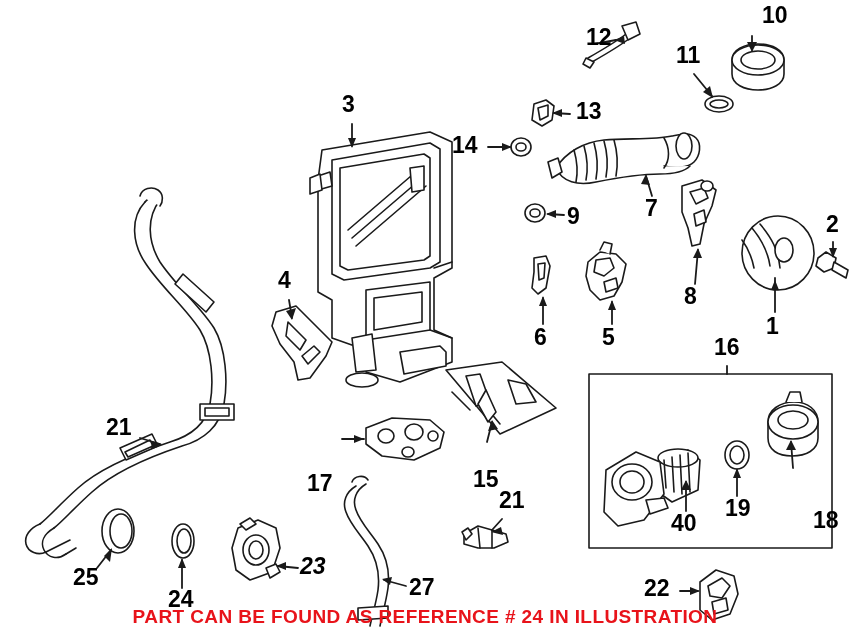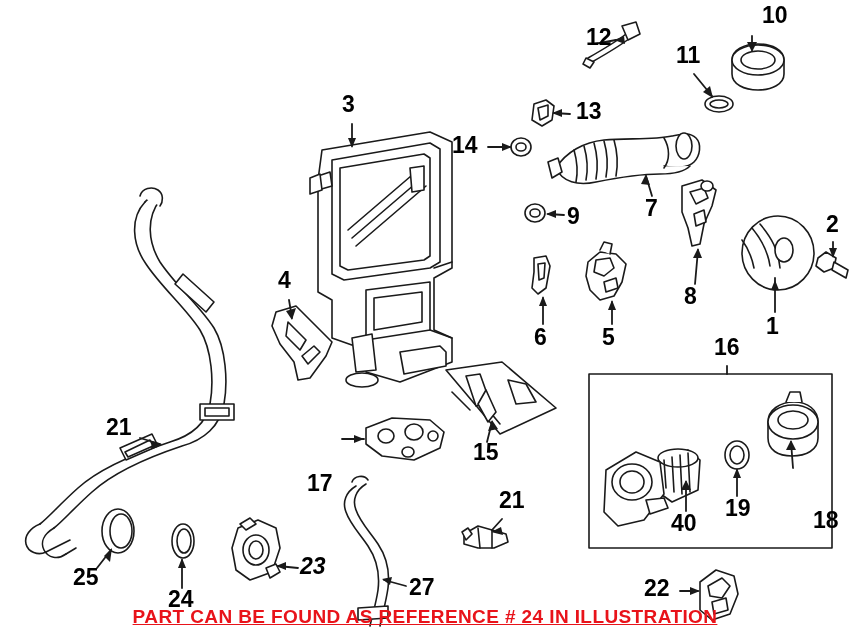--- a/index.html
+++ b/index.html
@@ -40,21 +40,20 @@
     left: 0;
     bottom: 4px;
     width: 850px;
     text-align: center;
     font-family: "Liberation Sans", sans-serif;
     font-size: 19px;
     font-weight: bold;
     color: #e8131a;
     letter-spacing: 0.4px;
     white-space: nowrap;
-    text-decoration: underline;
   }
 </style>
 </head>
 <body>
 
 <div id="stage">
 
   <svg id="diagram-svg" viewBox="0 0 850 632">
     <g fill="none" stroke="#1a1a1a" stroke-width="1.6" stroke-linejoin="round" stroke-linecap="round">
 
@@ -336,21 +335,21 @@
   <div class="callout" style="left:645px; top:197px;">7</div>
   <div class="callout" style="left:567px; top:205px;">9</div>
   <div class="callout" style="left:278px; top:269px;">4</div>
   <div class="callout" style="left:684px; top:285px;">8</div>
   <div class="callout" style="left:766px; top:315px;">1</div>
   <div class="callout" style="left:534px; top:326px;">6</div>
   <div class="callout" style="left:602px; top:326px;">5</div>
   <div class="callout" style="left:714px; top:336px;">16</div>
   <div class="callout" style="left:106px; top:416px;">21</div>
   <div class="callout" style="left:307px; top:426px;margin-top:46px;">17</div>
-  <div class="callout" style="left:473px; top:441px;">15</div>
+  <div class="callout" style="left:473px; top:468px;">15</div>
   <div class="callout" style="left:813px; top:469px;margin-top:40px;">18</div>
   <div class="callout" style="left:725px; top:497px;">19</div>
   <div class="callout" style="left:671px; top:512px;">40</div>
   <div class="callout" style="left:499px; top:489px;">21</div>
   <div class="callout" style="left:73px;  top:566px;">25</div>
   <div class="callout" style="left:168px; top:588px;">24</div>
   <div class="callout" style="left:300px; top:555px;font-style:italic;">23</div>
   <div class="callout" style="left:409px; top:576px;text-align:right;">27</div>
   <div class="callout" style="left:644px; top:577px;">22</div>
 

